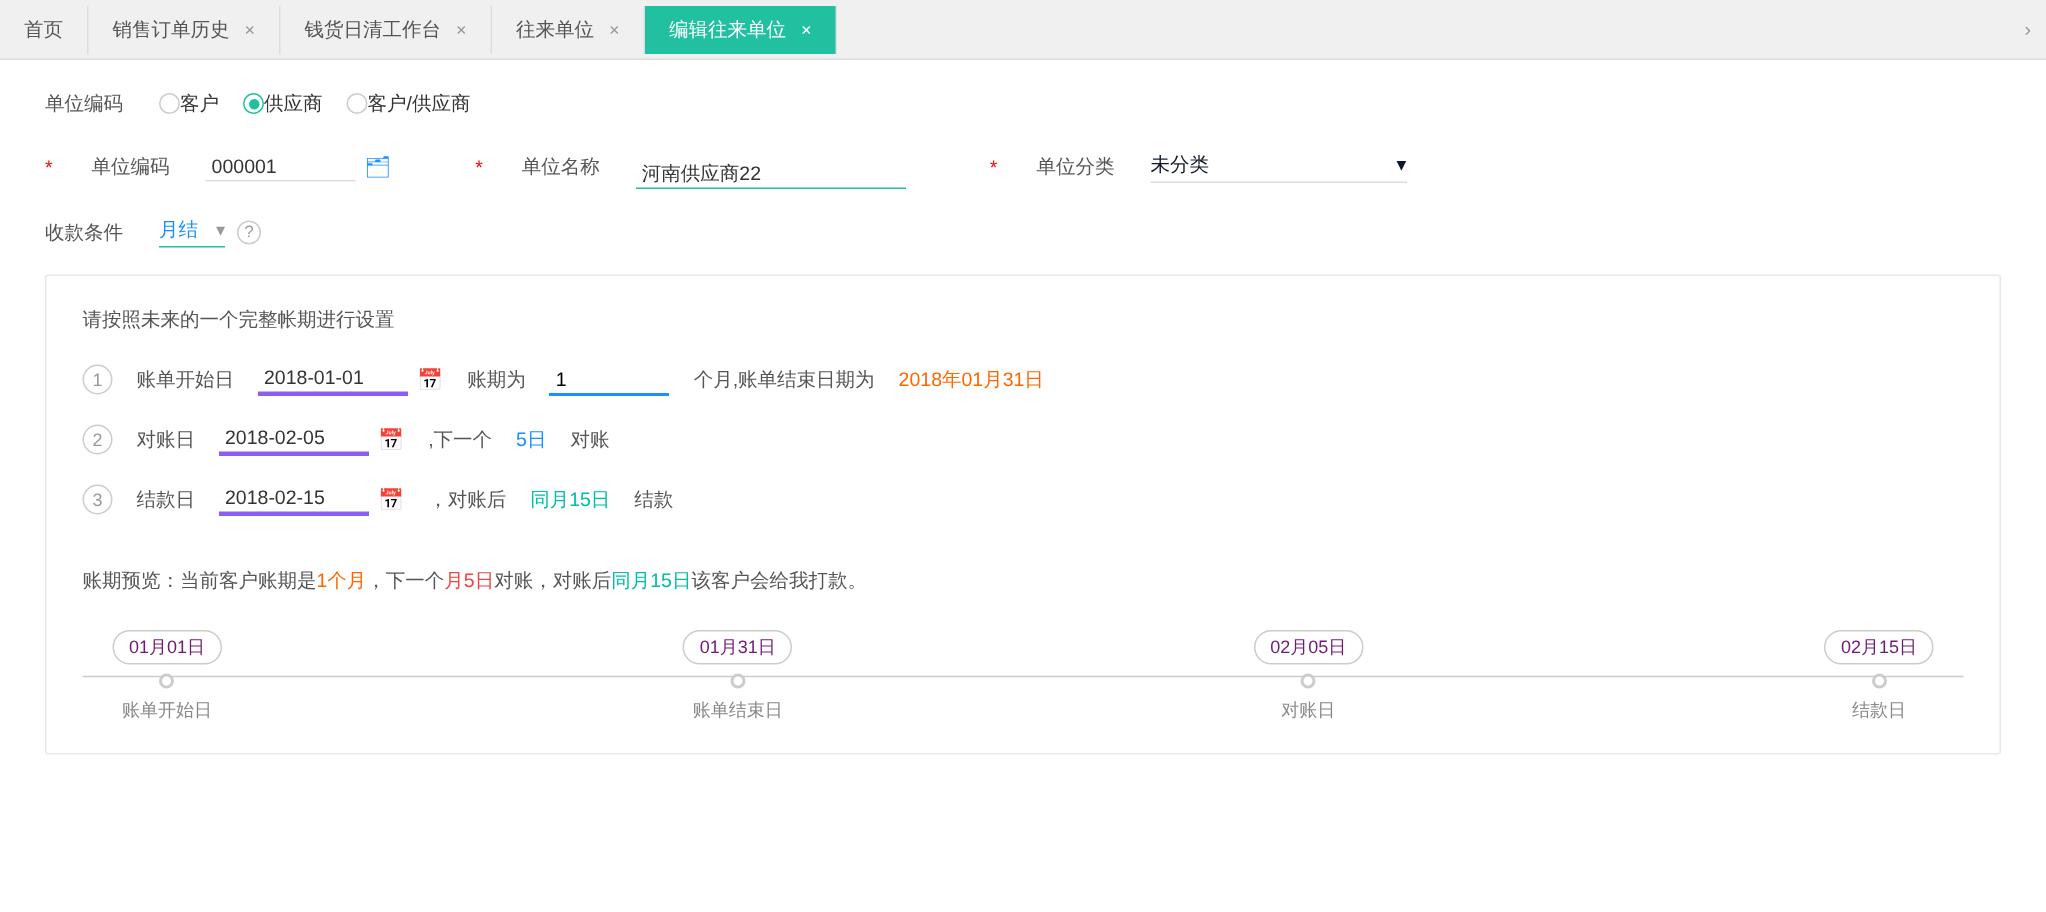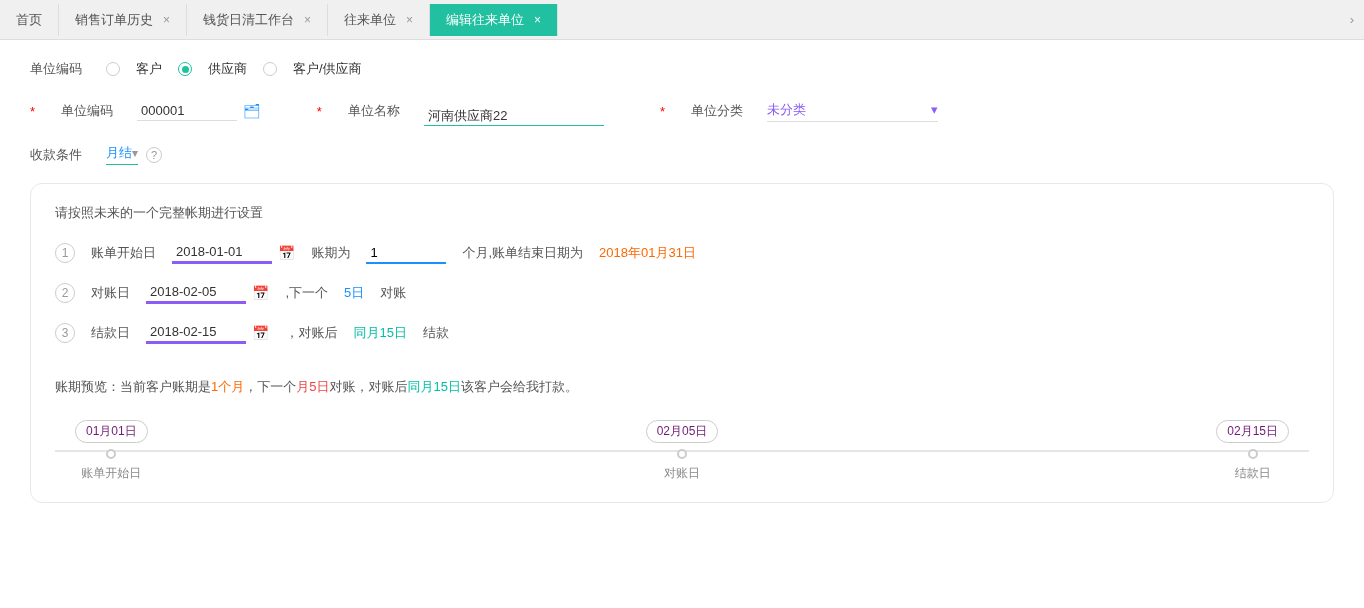--- a/index.html
+++ b/index.html
@@ -67,21 +67,21 @@
 
     
     .radio-group {
       display: flex;
       align-items: center;
       gap: 16px;
     }
     .radio-item {
       display: flex;
       align-items: center;
-      gap: 16px;
+      gap: 0;
       cursor: pointer;
     }
     .radio-circle {
       width: 14px;
       height: 14px;
       border-radius: 50%;
       border: 1.5px solid #ccc;
       display: inline-flex;
       align-items: center;
       justify-content: center;
@@ -121,38 +121,38 @@
 
     
     .select-wrap {
       display: flex;
       align-items: center;
       gap: 4px;
       border-bottom: 1px solid #ddd;
       padding-bottom: 2px;
       cursor: pointer;
     }
-    .select-wrap span { font-size: 13px; color: #8b5cf6; }
+    .select-wrap span { font-size: 13px; color: #0f172a; }
 
     
     .arrow-down {
       font-size: 12px;
       color: #999;
     }
 
     
     .payment-condition-wrap {
       display: flex;
       align-items: center;
       gap: 8px;
     }
     .payment-select {
       display: flex;
       align-items: center;
-      gap: 0;
+      gap: 12px;
       border-bottom: 1px solid #20c0a0;
       padding-bottom: 2px;
       cursor: pointer;
     }
     .payment-select .val { color: #1890ff; font-size: 13px; }
 
     .help-icon {
       width: 16px; height: 16px;
       border-radius: 50%;
       border: 1px solid #ccc;
@@ -160,21 +160,21 @@
       font-size: 11px;
       display: inline-flex;
       align-items: center;
       justify-content: center;
       cursor: pointer;
     }
 
     
     .settings-box {
       border: 1px solid #e8e8e8;
-      border-radius: 12px;
+      border-radius: 2px;
       padding: 20px 24px;
       margin-top: 4px;
     }
     .settings-title {
       font-size: 13px;
       color: #555;
       margin-bottom: 20px;
     }
 
     
@@ -431,20 +431,25 @@
       <div class="timeline-wrap">
         <div class="timeline-line"></div>
         <div class="timeline-points">
 
         <div class="timeline-point">
     <div class="tl-badge">01月01日</div>
     <div class="tl-dot"></div>
     <div class="tl-label">账单开始日</div>
   </div>
             <div class="timeline-point">
+    <div class="tl-badge">01月31日</div>
+    <div class="tl-dot"></div>
+    <div class="tl-label">账单结束日</div>
+  </div>
+            <div class="timeline-point">
     <div class="tl-badge">02月05日</div>
     <div class="tl-dot"></div>
     <div class="tl-label">对账日</div>
   </div>
             <div class="timeline-point">
     <div class="tl-badge">02月15日</div>
     <div class="tl-dot"></div>
     <div class="tl-label">结款日</div>
   </div>
           </div>

